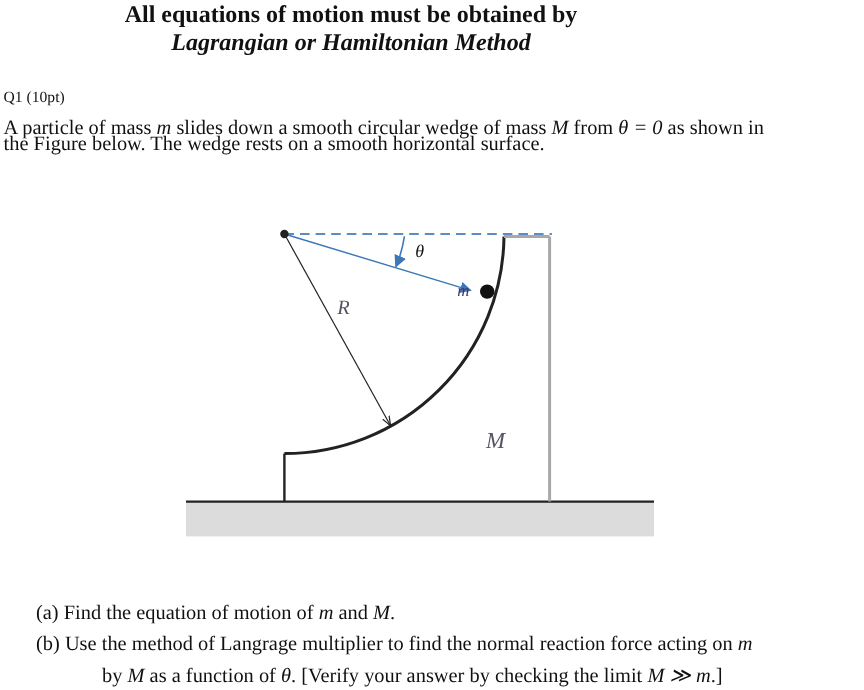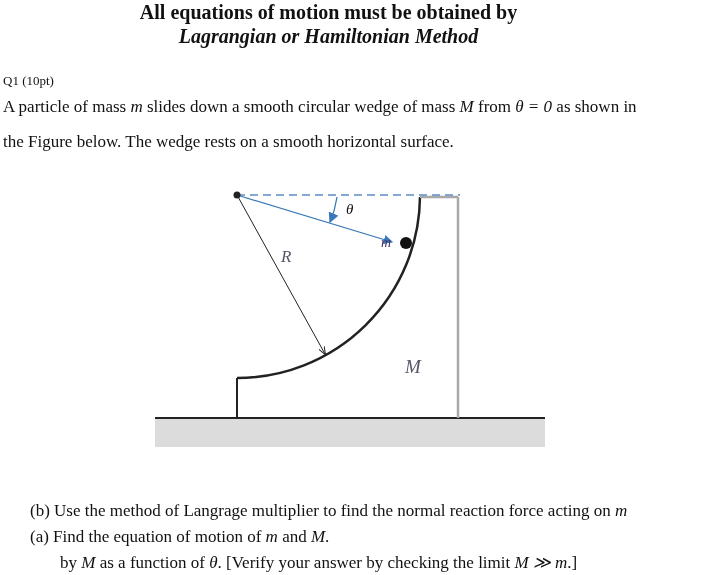--- a/index.html
+++ b/index.html
@@ -1,25 +1,25 @@
 <!DOCTYPE html>
 <html><head>
 <meta charset="utf-8">
 <style>
   body { margin:0; background:#fff; width:720px; height:575px; position:relative; overflow:hidden; font-family:"Liberation Serif","DejaVu Serif",serif; color:#111; }
-  .title { position:absolute; left:0; width:585px; text-align:center; font-weight:bold; font-size:20px; line-height:24px;padding-left:36px; }
+  .title { position:absolute; left:0; width:585px; text-align:center; font-weight:bold; font-size:20px; line-height:24px; }
   .t1 { top:0; } .t2 { top:24px;font-style:italic; }
   .q { position:absolute; left:3px; top:73px; font-size:13px; }
   .p { position:absolute; left:3px; font-size:17px; white-space:nowrap; }
-  .p1 { top:97px; } .p2 { top:132px; }
+  .p1 { top:97px; } .p2 { top:110px; }
   i { font-style:italic; }
   svg { position:absolute; left:0; top:0; }
   .parts { position:absolute; left:30px; top:498px; font-size:17px; line-height:26px; }
   .parts div { white-space:nowrap; }
-  .ind { padding-left:30px; }
+  .ind { padding-left:30px;text-align:center; }
 </style>
 </head>
 <body>
 
 <div class="title t1">All equations of motion must be obtained by</div>
 <div class="title t2">Lagrangian or Hamiltonian Method</div>
 
 <div class="q">Q1 (10pt)</div>
 <div class="p p1">
   <span>A particle of mass </span><i>m</i><span> slides down a smooth circular wedge of mass </span><i>M</i><span> from </span><i>θ = 0</i><span> as shown in</span>
@@ -47,16 +47,16 @@
   <path d="M337,197 A100,100 0 0 1 330,222" fill="none" stroke="#3a78b8" stroke-width="1.3" marker-end="url(#ab)"></path>
   <circle cx="237" cy="195" r="3.5" fill="#222"></circle>
   <circle cx="406" cy="243" r="6" fill="#111"></circle>
   <text x="346" y="214" font-family="Liberation Serif, serif" font-style="italic" font-size="15" fill="#111">θ</text>
   <text x="281" y="262" font-family="Liberation Serif, serif" font-style="italic" font-size="17" fill="#556">R</text>
   <text x="381" y="247" font-family="Liberation Serif, serif" font-style="italic" font-size="14" fill="#443366">m</text>
   <text x="405" y="373" font-family="Liberation Serif, serif" font-style="italic" font-size="19" fill="#556">M</text>
 </svg>
 
 <div class="parts">
+  <div><span>(a) Find the equation of motion of </span><i>m</i><span> and </span><i>M</i><span>.</span></div>
   <div><span>(b) Use the method of Langrage multiplier to find the normal reaction force acting on </span><i>m</i></div>
-  <div><span>(a) Find the equation of motion of </span><i>m</i><span> and </span><i>M</i><span>.</span></div>
   <div class="ind"><span>by </span><i>M</i><span> as a function of </span><i>θ</i><span>.  [Verify your answer by checking the limit </span><i>M ≫ m</i><span>.]</span></div>
 </div>
 
 </body></html>

